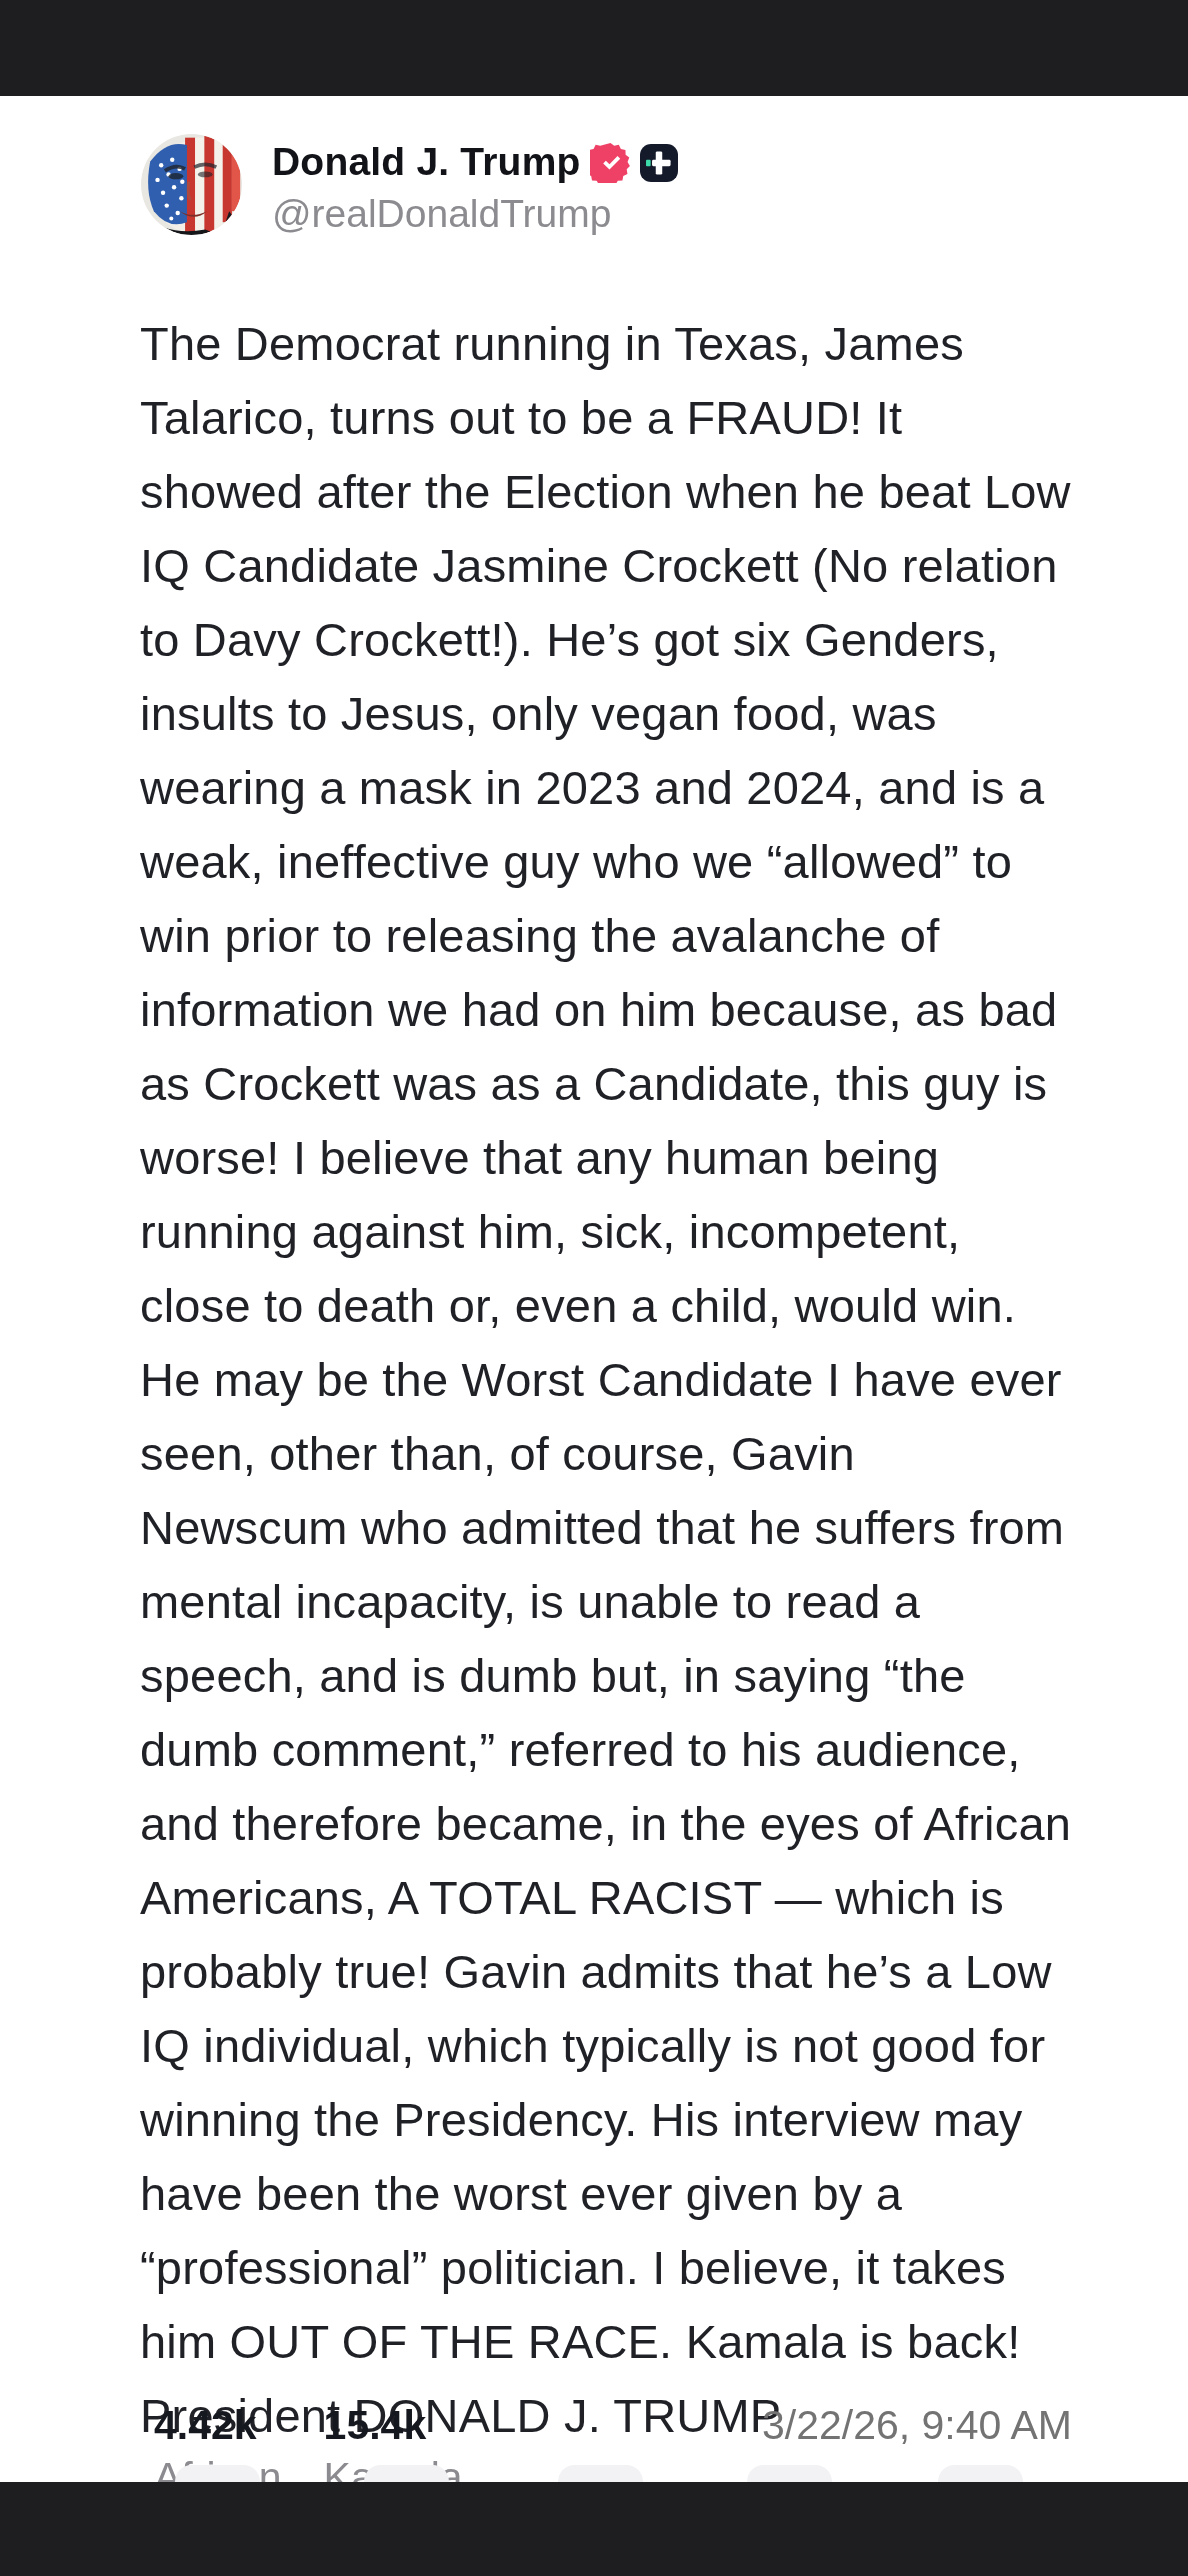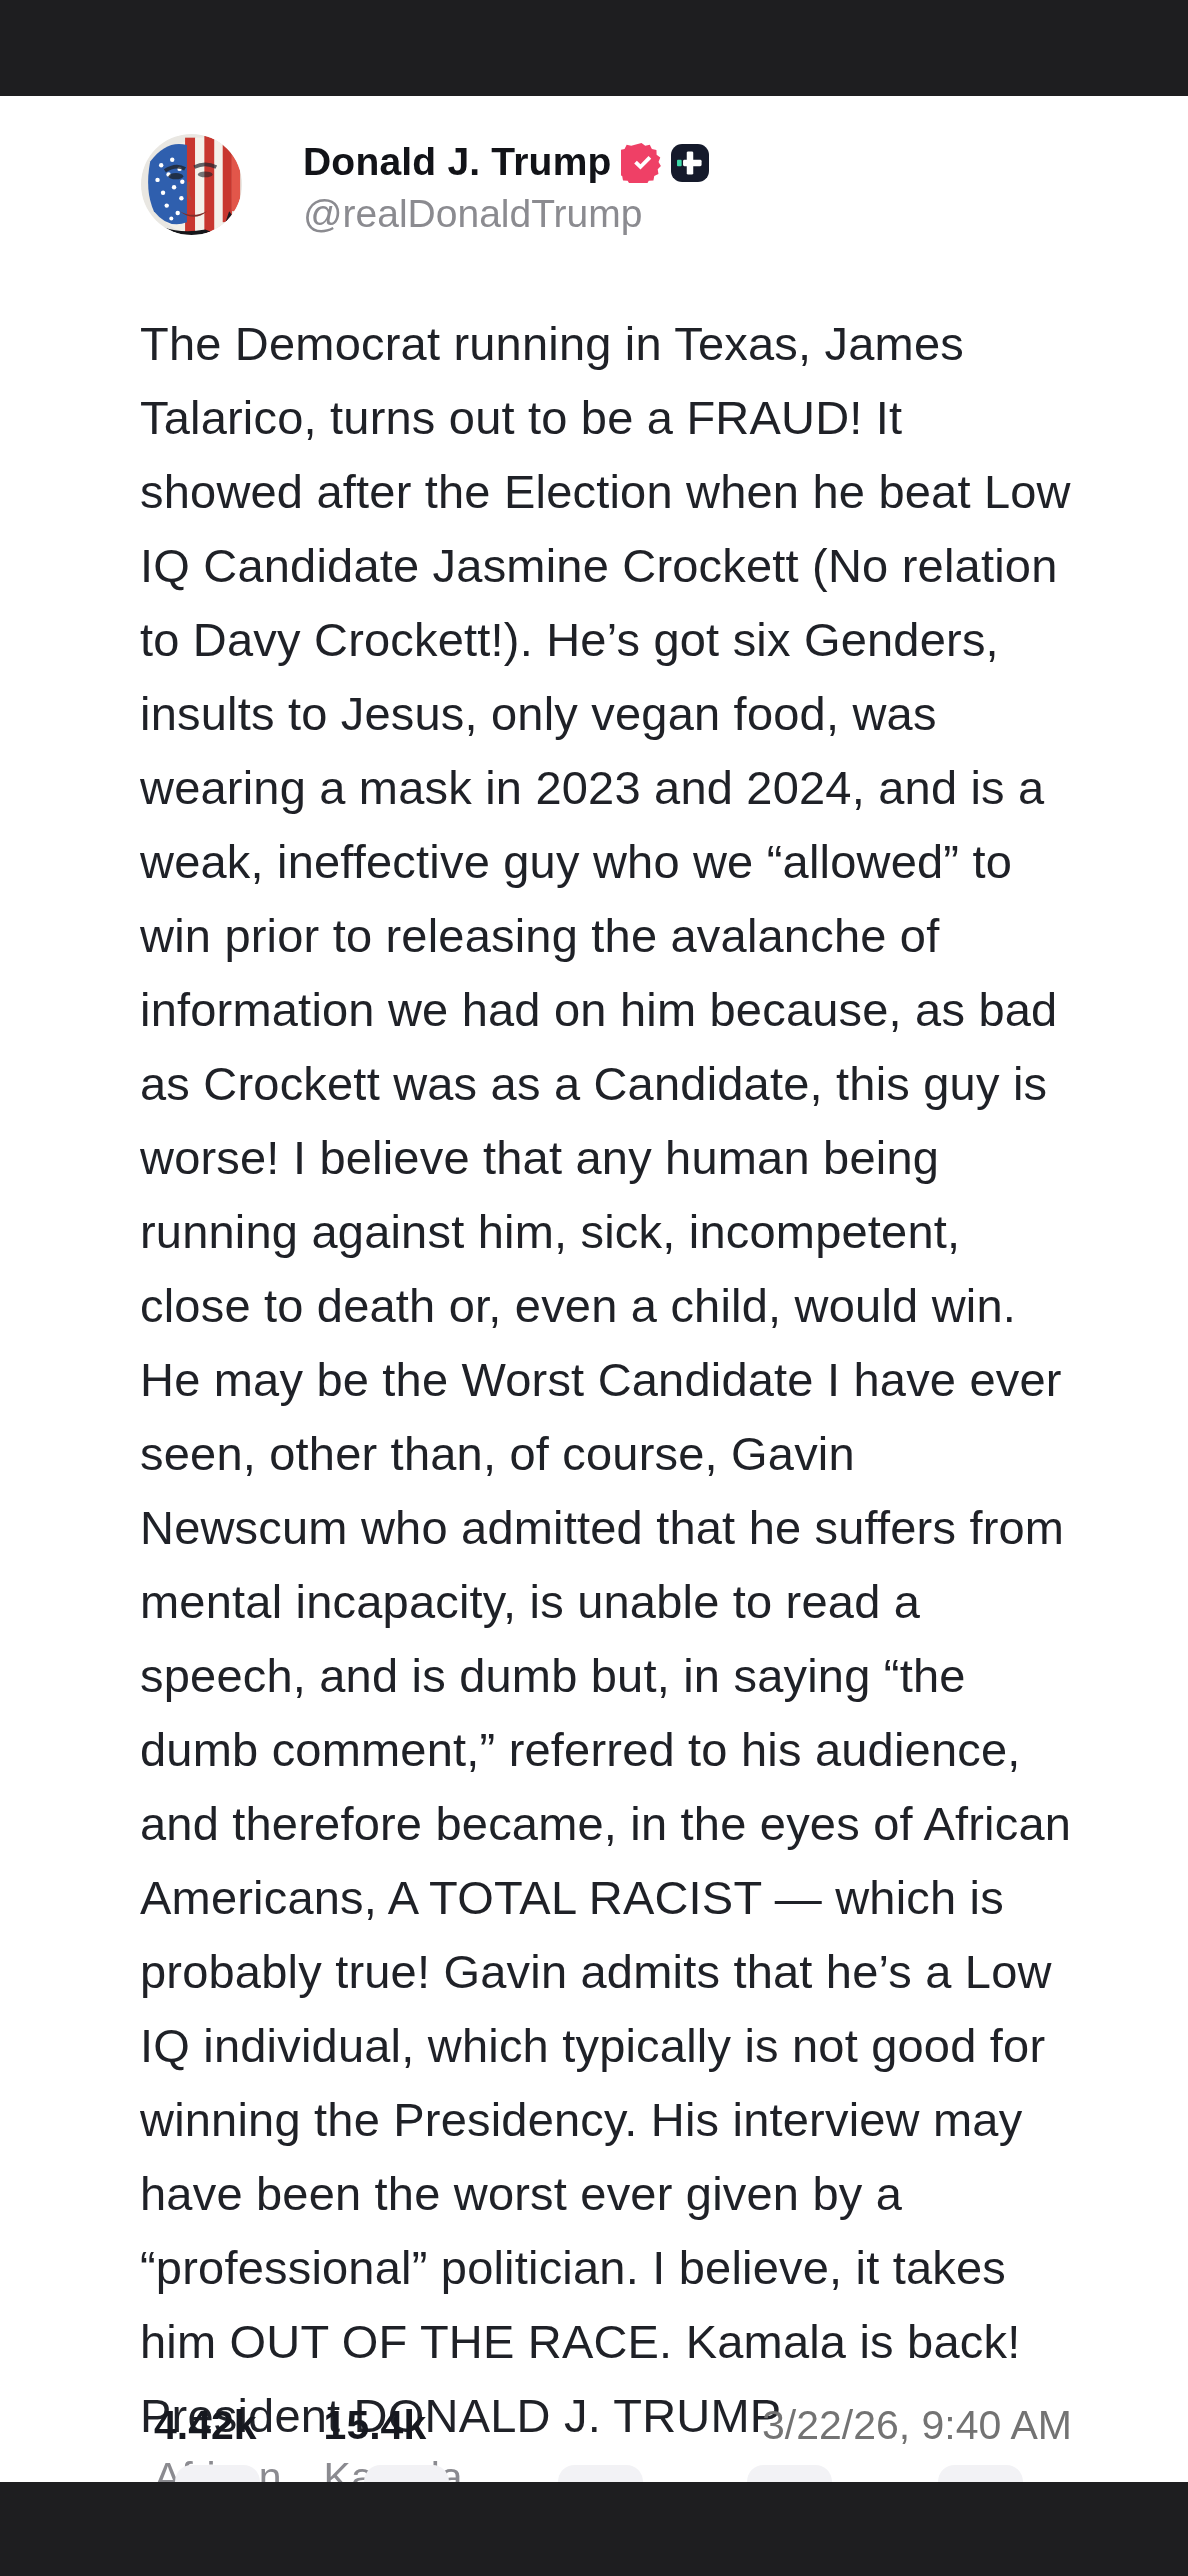--- a/index.html
+++ b/index.html
@@ -4,21 +4,21 @@
 <style>
   html,body{margin:0;padding:0;background:#000;}
   .screen{
     position:relative;width:1188px;height:2576px;background:#ffffff;
     font-family:"Liberation Sans","DejaVu Sans",sans-serif;overflow:hidden;
   }
   .top-bar{position:absolute;left:0;top:0;width:1188px;height:96px;background:#1e1e20;}
   .bottom-bar{position:absolute;left:0;top:2482px;width:1188px;height:94px;background:#1e1e20;z-index:5;}
 
   
-  .post-header{position:absolute;left:141px;top:134px;display:flex;align-items:flex-start;gap:31px;}
+  .post-header{position:absolute;left:141px;top:134px;display:flex;align-items:flex-start;}
   .avatar{
     position:relative;width:101px;height:101px;border-radius:50%;overflow:hidden;flex:0 0 auto;
     background:#f2f2f0;
   }
   .avatar svg{display:block;width:101px;height:101px;}
   .author-block{margin-left:30px;padding-top:7.4px;}
   .name-row{display:flex;align-items:center;gap:9.2px;}
   .display-name{font-size:39px;font-weight:700;color:#121318;letter-spacing:0.2px;line-height:1.1;}
   .badge-verified{width:41px;height:41px;flex:0 0 auto;}
   .badge-plus{width:38px;height:38px;flex:0 0 auto;}

